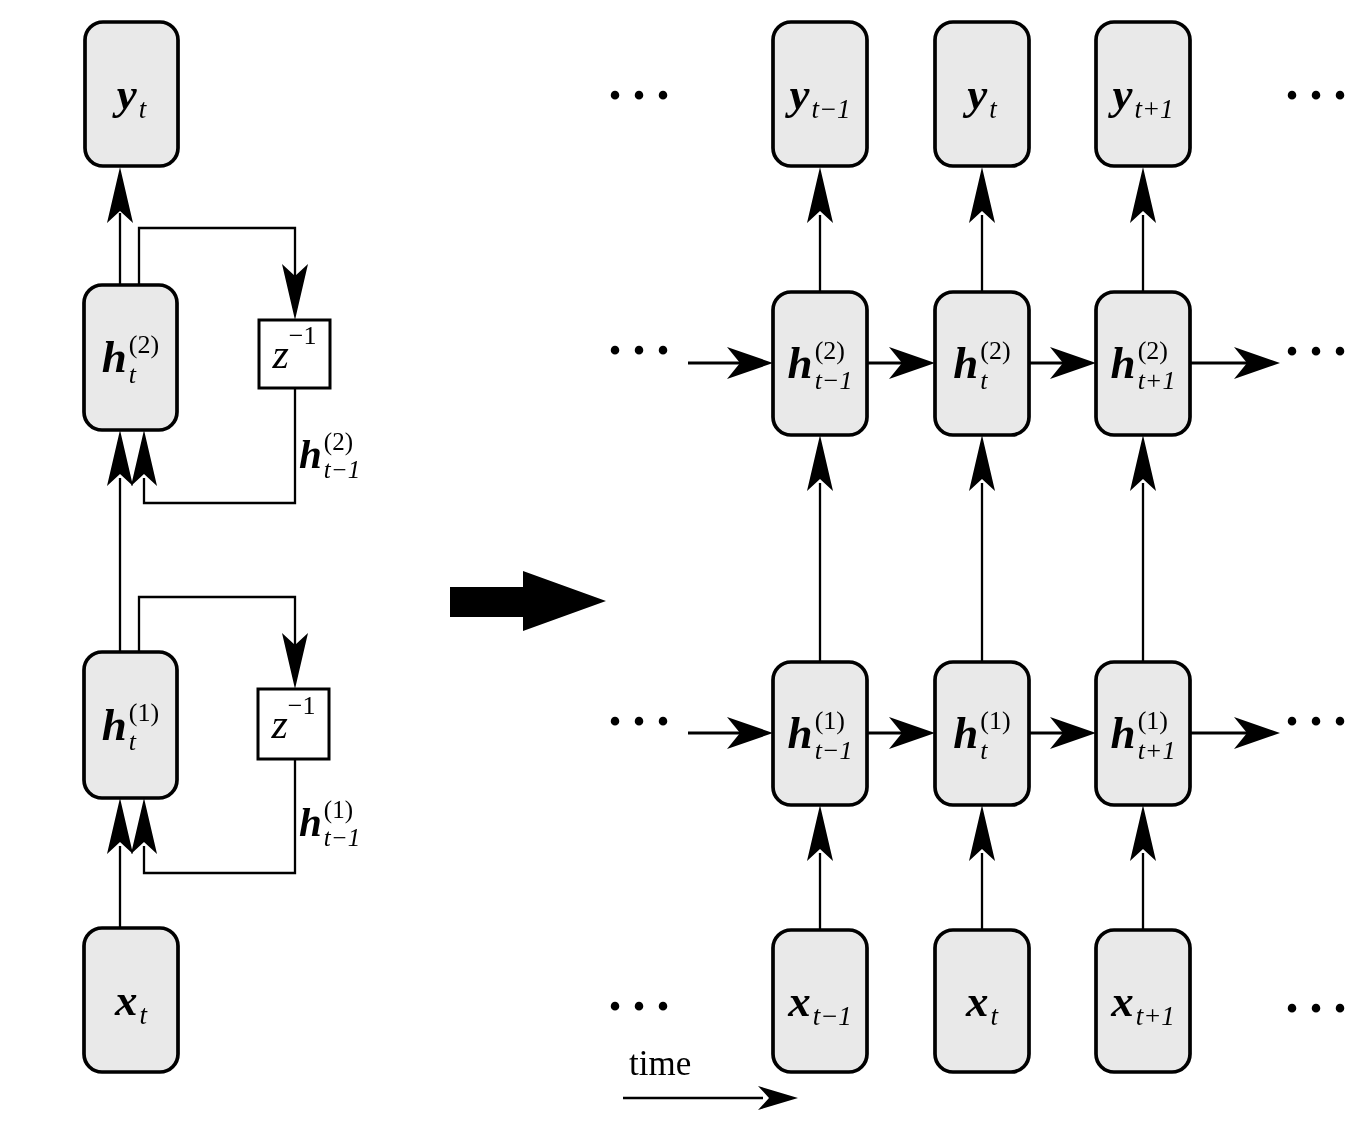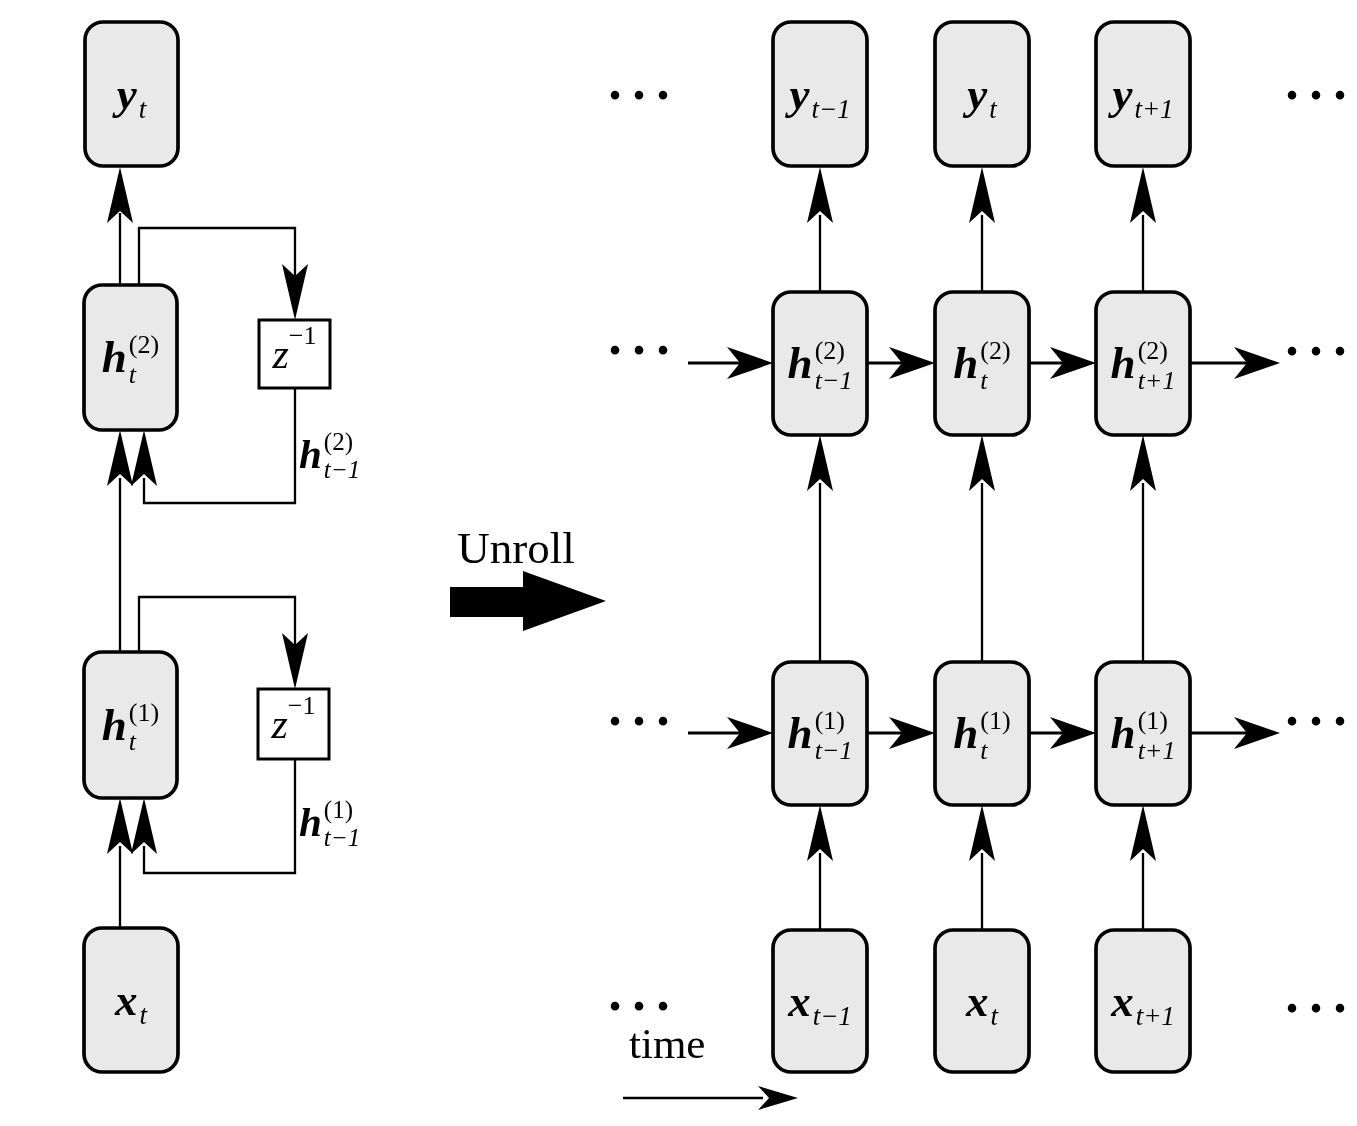--- a/index.html
+++ b/index.html
@@ -17,21 +17,21 @@
   .zm{display:inline-flex;align-items:flex-start;}
   .zb{font-family:"Liberation Serif",serif;font-style:italic;font-size:42px;line-height:1;}
   .zsup{font-size:26px;font-style:normal;transform:translateY(-12px);}
   .dlabel{position:absolute;display:flex;align-items:center;}
   .dlabel .mb{font-size:41px;}
   .dlabel .stk{font-size:25px;}
   .dots{position:absolute;transform:translate(-50%,-72%);font-family:"DejaVu Serif",serif;
         font-weight:bold;font-size:46px;letter-spacing:8px;white-space:nowrap;}
   .plain{position:absolute;font-family:"Liberation Serif",serif;}
   #unroll-label{font-size:45px;left:446px;top:522px;width:140px;text-align:center;}
-  #time-label{font-size:43px;left:629px;top:1019px;}
+  #time-label{font-size:35px;left:629px;top:1044px;}
 </style>
 </head>
 <body>
 
 <div id="stage">
 
   <svg id="wires" width="1357" height="1126" viewBox="0 0 1357 1126">
 
     <g stroke="#000" fill="none">
 
@@ -186,21 +186,20 @@
         </span>
       </span>
   </div>
   <div class="node" style="left:84px;top:928px;width:94px;height:144px">
     <span class="m">
         <b class="mb">x</b>
         <span class="subonly">t</span>
       </span>
   </div>
 
-  <div id="unroll-label" class="plain">Unroll</div>
   <div id="time-label" class="plain">time</div>
 
   <div class="node" style="left:773px;top:22px;width:94px;height:144px">
     <span class="m">
         <b class="mb">y</b>
         <span class="subonly">t−1</span>
       </span>
   </div>
   <div class="node" style="left:935px;top:22px;width:94px;height:144px">
     <span class="m">

